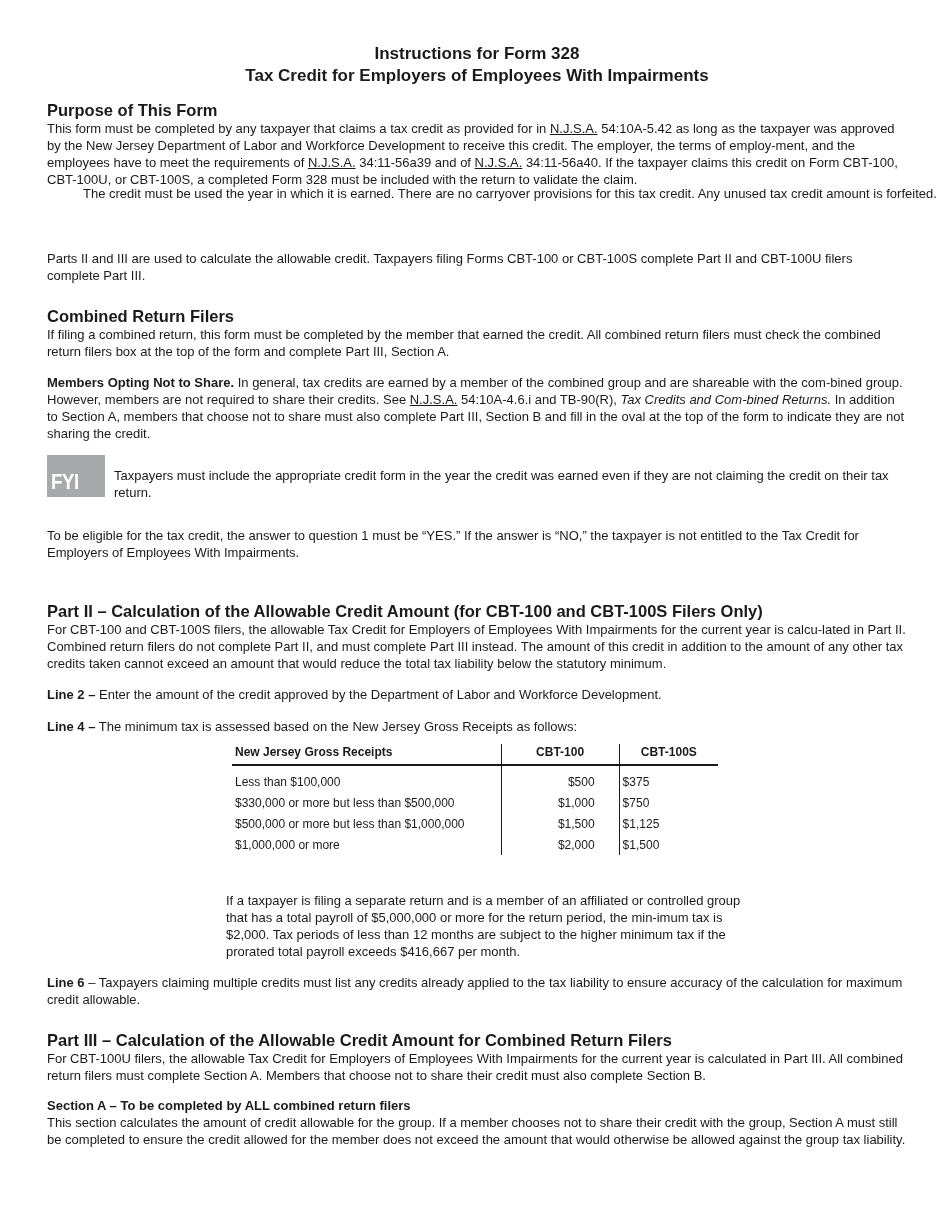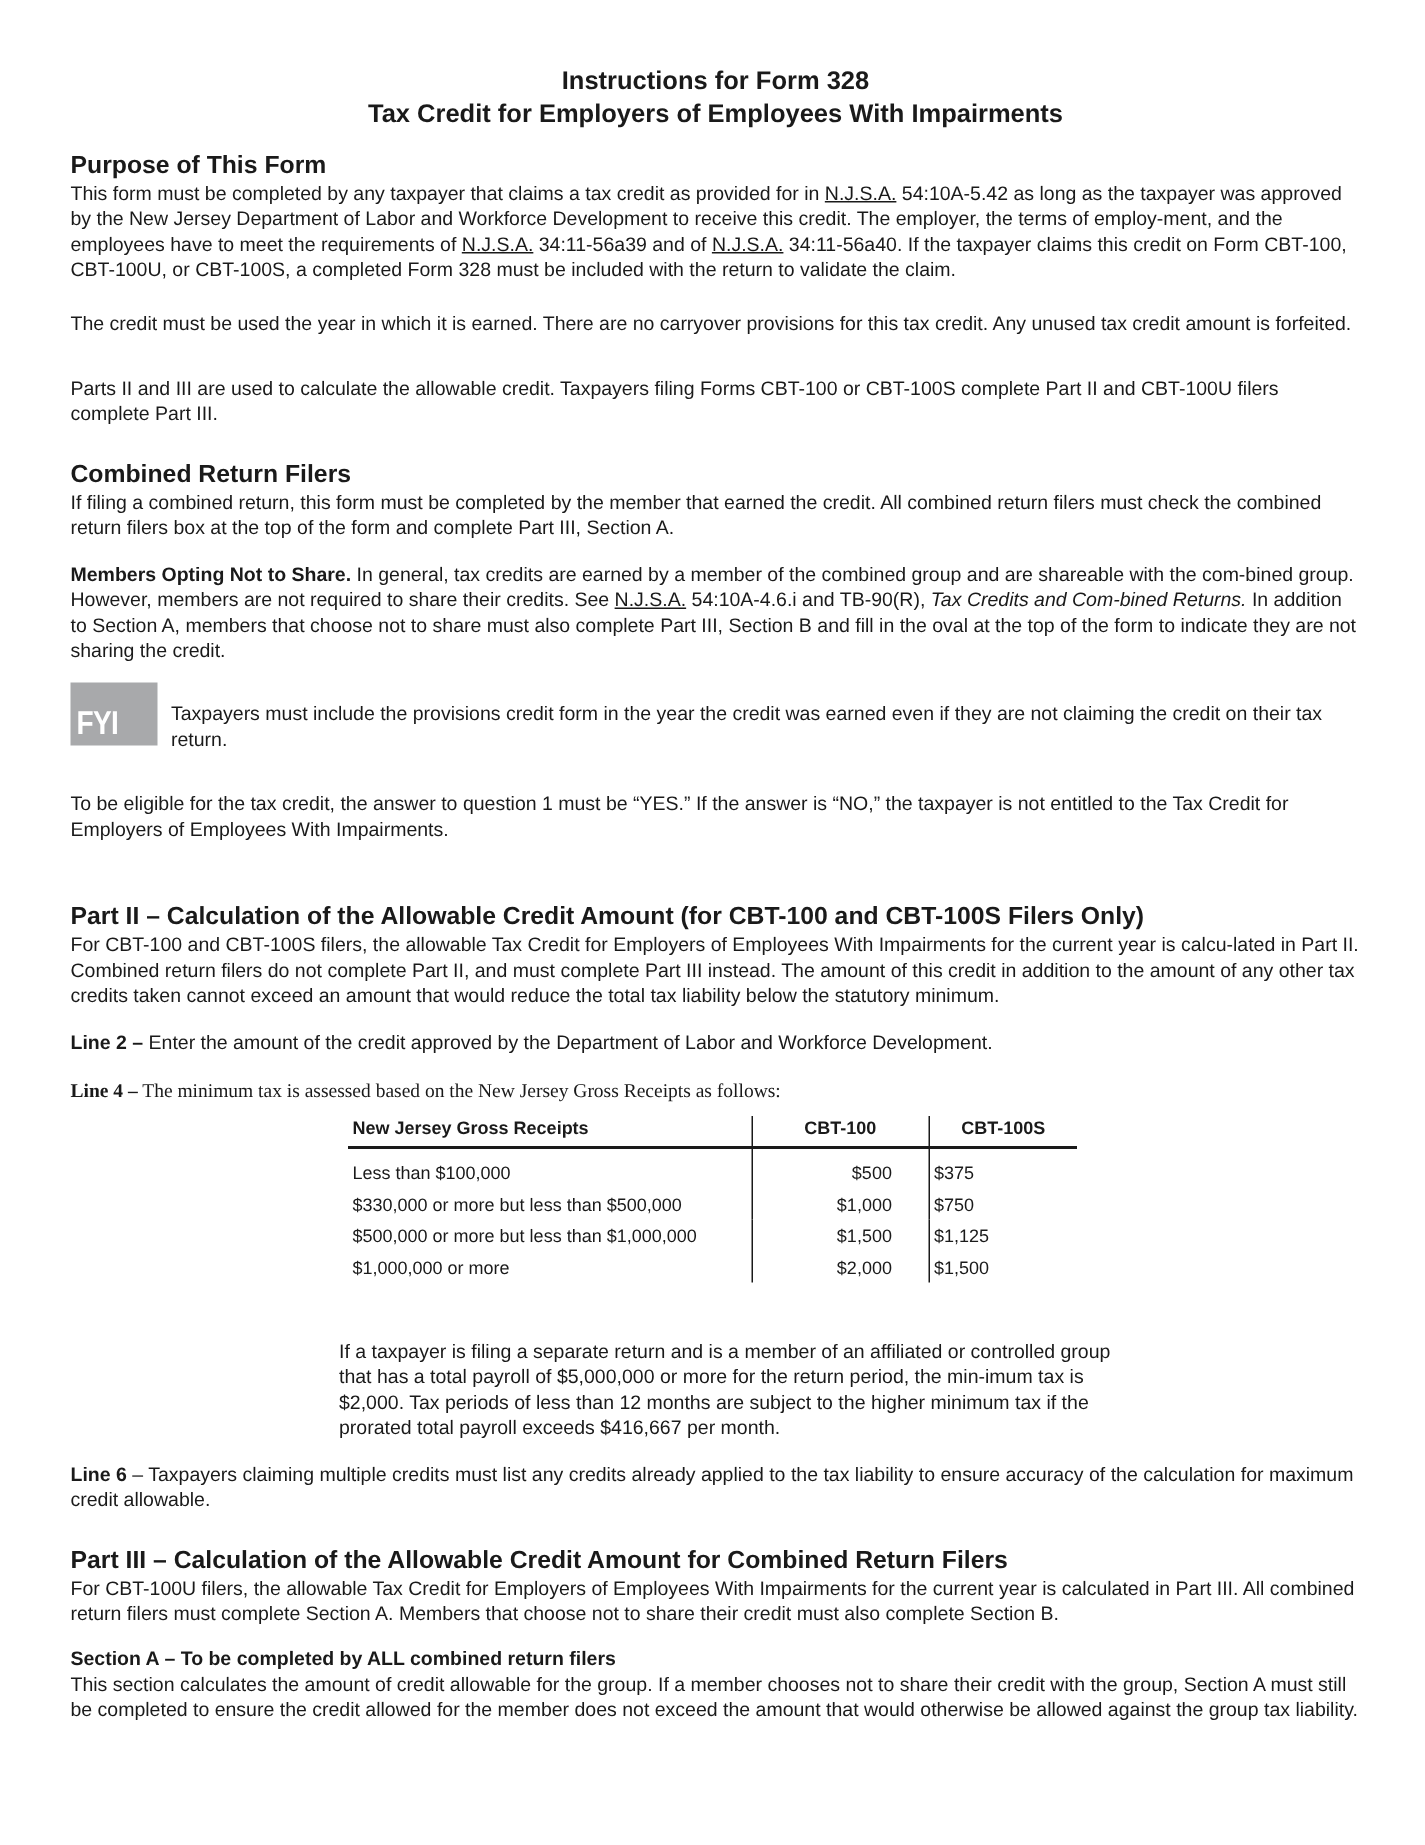--- a/index.html
+++ b/index.html
@@ -53,54 +53,54 @@
 
 <div class="abs" style="top:43px;">
   <p class="title">Instructions for Form 328</p>
   <p class="title">Tax Credit for Employers of Employees With Impairments</p>
 </div>
 
 <div class="abs" style="top:100px;">
   <h2>Purpose of This Form</h2>
   <p><span>This form must be completed by any taxpayer that claims a tax credit as provided for in </span><span class="u">N.J.S.A.</span><span> 54:10A-5.42 as long as the taxpayer was approved by the New Jersey Department of Labor and Workforce Development to receive this credit. The employer, the terms of employ-ment, and the employees have to meet the requirements of </span><span class="u">N.J.S.A.</span><span> 34:11-56a39 and of </span><span class="u">N.J.S.A.</span><span> 34:11-56a40. If the taxpayer claims this credit on Form CBT-100, CBT-100U, or CBT-100S, a completed Form 328 must be included with the return to validate the claim.</span></p>
 </div>
-<div class="abs" style="top:207px;">
+<div class="abs" style="top:185px;margin-left:36px;">
   <p>The credit must be used the year in which it is earned. There are no carryover provisions for this tax credit. Any unused tax credit amount is forfeited.</p>
 </div>
 <div class="abs" style="top:250px;">
   <p>Parts II and III are used to calculate the allowable credit. Taxpayers filing Forms CBT-100 or CBT-100S complete Part II and CBT-100U filers complete Part III.</p>
 </div>
 
 <div class="abs" style="top:306px;">
   <h2>Combined Return Filers</h2>
   <p>If filing a combined return, this form must be completed by the member that earned the credit. All combined return filers must check the combined return filers box at the top of the form and complete Part III, Section A.</p>
 </div>
 <div class="abs" style="top:374px;">
   <p><span class="b">Members Opting Not to Share.</span><span> In general, tax credits are earned by a member of the combined group and are shareable with the com-bined group. However, members are not required to share their credits. See </span><span class="u">N.J.S.A.</span><span> 54:10A-4.6.i and TB-90(R), </span><span class="i">Tax Credits and Com-bined Returns.</span><span> In addition to Section A, members that choose not to share must also complete Part III, Section B and fill in the oval at the top of the form to indicate they are not sharing the credit.</span></p>
 </div>
 
 <div class="abs fyi-wrap" style="top:455px;">
   <div class="fyi-box">
       <span>FYI</span>
     </div>
-  <p class="fyi-text">Taxpayers must include the provisions credit form in the year the credit was earned even if they are not claiming the credit on their tax return.</p>
+  <p class="fyi-text">Taxpayers must include the appropriate credit form in the year the credit was earned even if they are not claiming the credit on their tax return.</p>
 </div>
 
 <div class="abs" style="top:527px;">
   <p>To be eligible for the tax credit, the answer to question 1 must be “YES.” If the answer is “NO,” the taxpayer is not entitled to the Tax Credit for Employers of Employees With Impairments.</p>
 </div>
 
 <div class="abs" style="top:601px;">
   <h2>Part II – Calculation of the Allowable Credit Amount (for CBT-100 and CBT-100S Filers Only)</h2>
   <p>For CBT-100 and CBT-100S filers, the allowable Tax Credit for Employers of Employees With Impairments for the current year is calcu-lated in Part II. Combined return filers do not complete Part II, and must complete Part III instead. The amount of this credit in addition to the amount of any other tax credits taken cannot exceed an amount that would reduce the total tax liability below the statutory minimum.</p>
 </div>
 <div class="abs" style="top:686px;">
   <p><span class="b">Line 2 –</span><span> Enter the amount of the credit approved by the Department of Labor and Workforce Development.</span></p>
 </div>
-<div class="abs" style="top:718px;font-family:Liberation Serif, serif;">
+<div class="abs" style="top:718px;">
   <p><span class="b">Line 4 –</span><span> The minimum tax is assessed based on the New Jersey Gross Receipts as follows:</span></p>
 </div>
 
 <table class="mt">
   <thead>
     <tr>
       <th class="c1">New Jersey Gross Receipts</th>
       <th class="c2">CBT-100</th>
       <th class="c3">CBT-100S</th>
     </tr>

